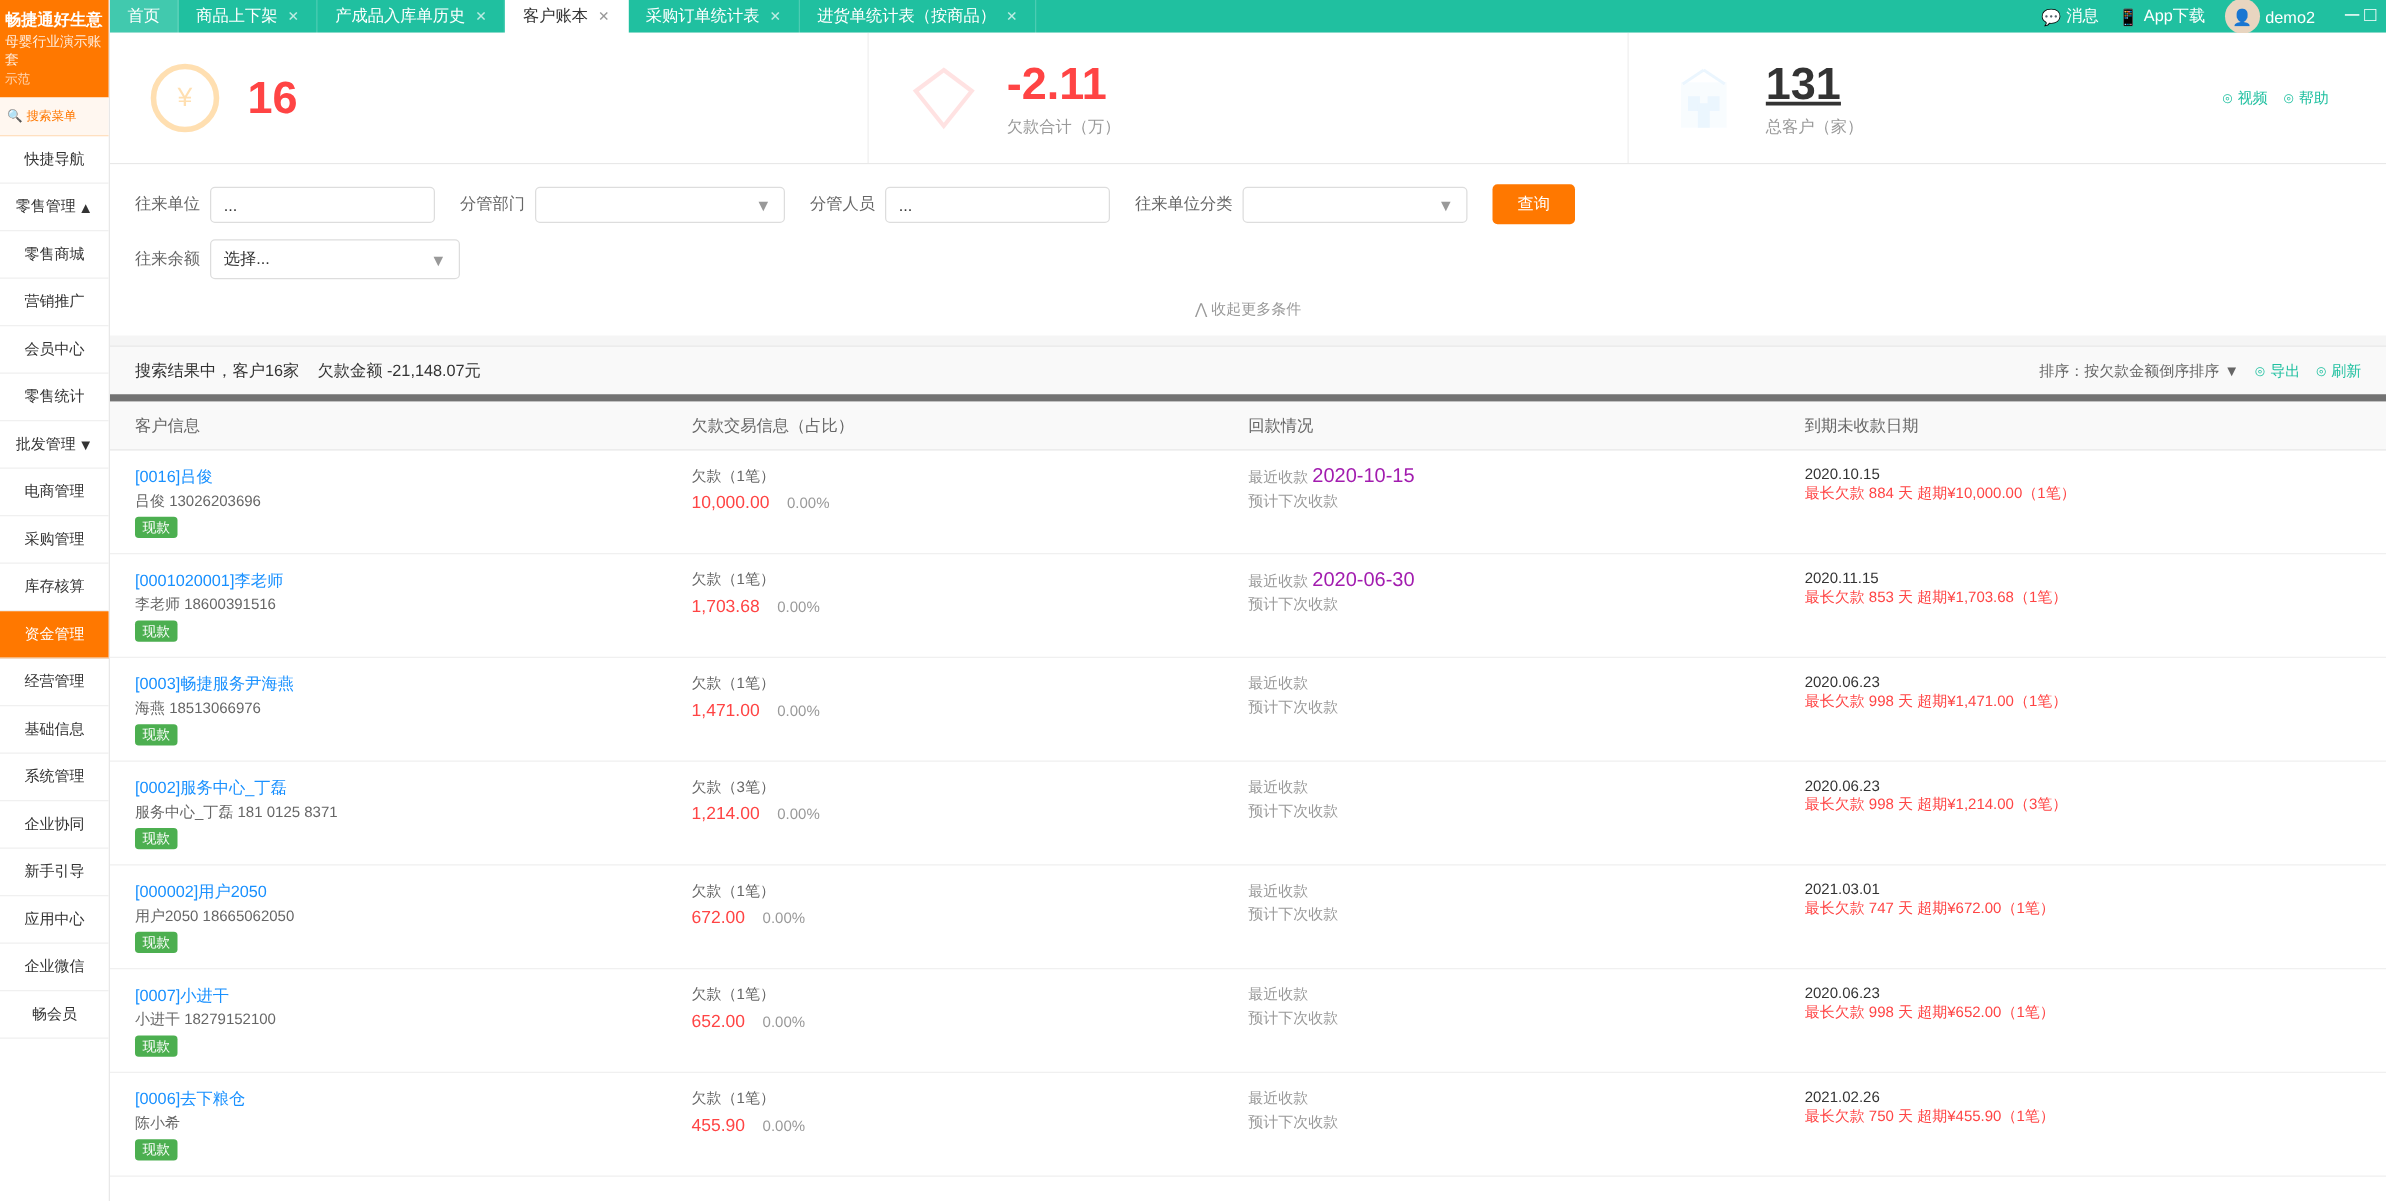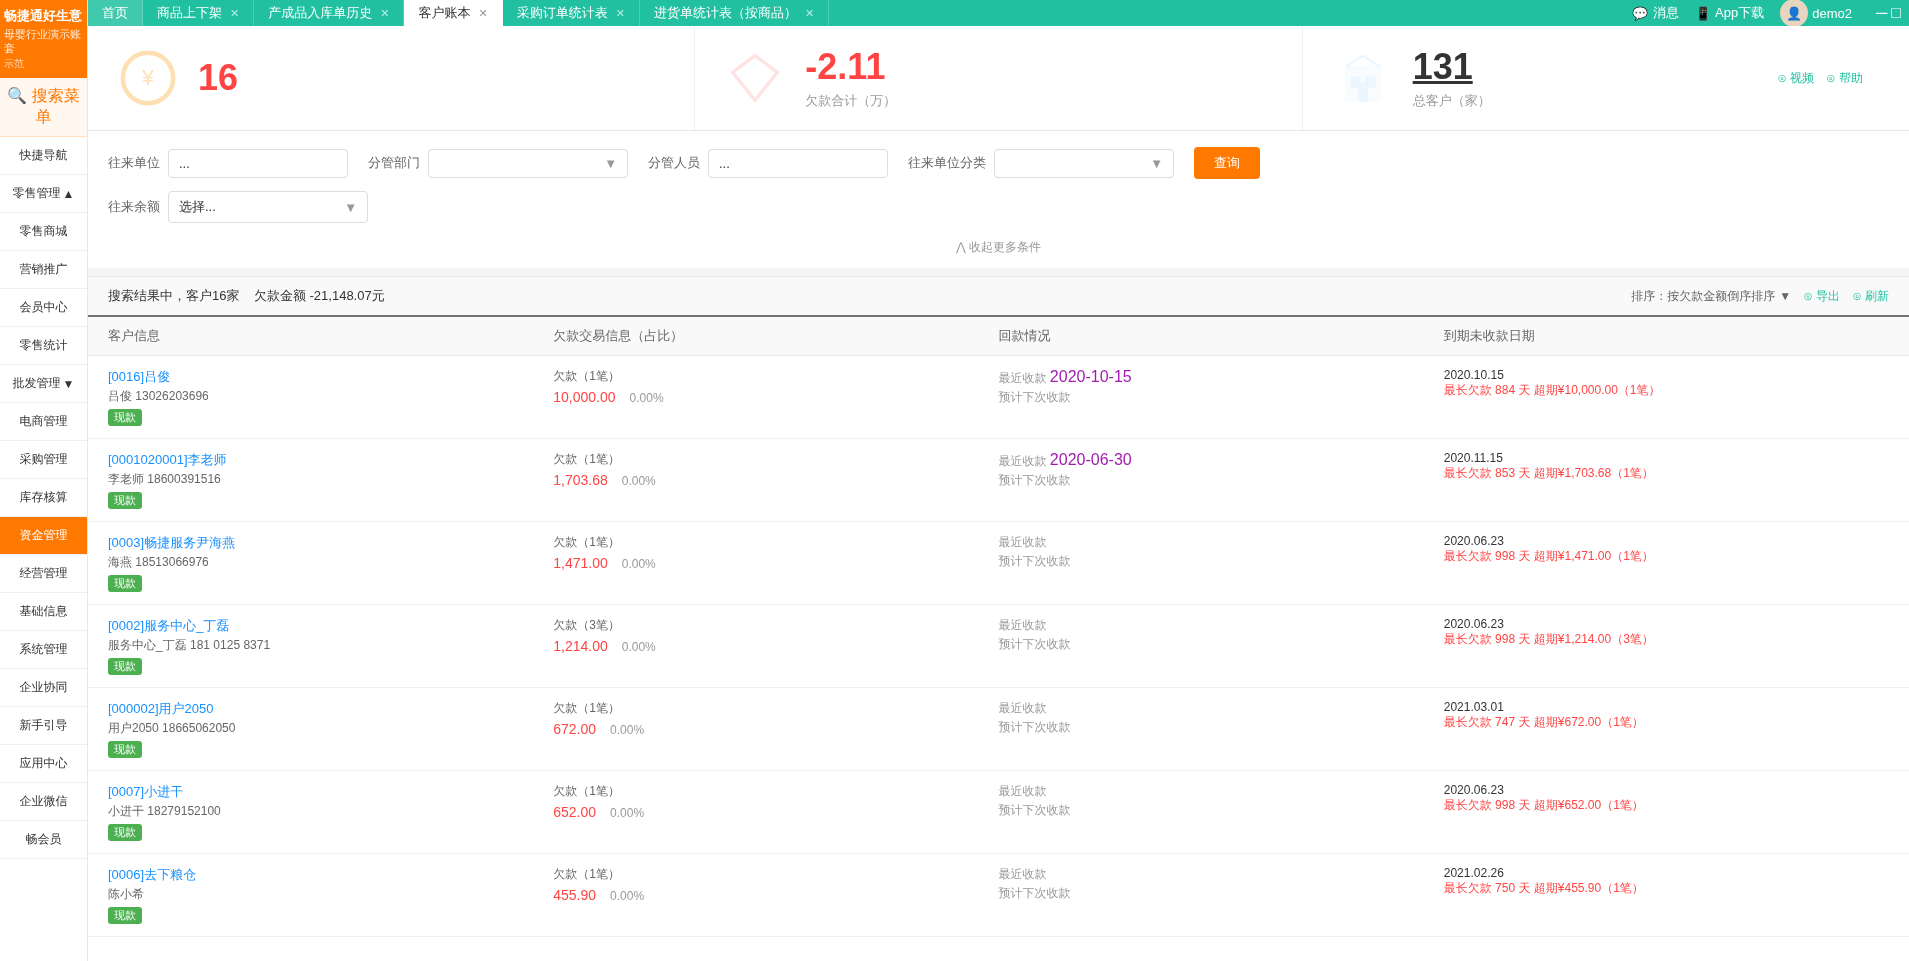--- a/index.html
+++ b/index.html
@@ -2,21 +2,21 @@
 <html><head>
   <meta charset="utf-8">
   <style>
     * { box-sizing: border-box; margin: 0; padding: 0; }
     body { font-family: 'Microsoft YaHei', Arial, sans-serif; font-size: 13px; background: #f5f5f5; color: #333; display: flex; height: 100vh; overflow: hidden; }
 
     
     .sidebar { width: 88px; background: #fff; border-right: 1px solid #e8e8e8; display: flex; flex-direction: column; flex-shrink: 0; height: 100vh; overflow-y: auto; }
     .sidebar-logo { background: #ff7800; color: #fff; padding: 8px 4px; text-align: left; font-size: 11px; line-height: 1.3; }
     .sidebar-logo .logo-title { font-size: 13px; font-weight: bold; }
-    .sidebar-search { padding: 8px 6px; background: #fff7f0; text-align: center; font-size: 16px; color: #ff7800; border-bottom: 1px solid #ffe0c0; cursor: pointer; }
+    .sidebar-search { padding: 8px 6px; background: #fff7f0; text-align: left; font-size: 10px; color: #ff7800; border-bottom: 1px solid #ffe0c0; cursor: pointer; }
     .sidebar-nav-item { padding: 10px 4px; text-align: center; font-size: 12px; color: #333; cursor: pointer; border-bottom: 1px solid #f0f0f0; }
     .sidebar-nav-item.active { background: #ff7800; color: #fff; }
     .sidebar-nav-item.has-arrow { display: flex; align-items: center; justify-content: center; gap: 2px; }
 
     
     .main { flex: 1; display: flex; flex-direction: column; overflow: hidden; }
 
     
     .topbar { background: #20c0a0; display: flex; align-items: center; height: 26px; padding: 0 0 0 0; flex-shrink: 0; }
     .topbar-tabs { display: flex; align-items: center; flex: 1; overflow: hidden; }
@@ -52,21 +52,21 @@
     .filter-row { display: flex; align-items: center; gap: 20px; margin-bottom: 12px; flex-wrap: wrap; }
     .filter-item { display: flex; align-items: center; gap: 8px; }
     .filter-label { color: #666; white-space: nowrap; font-size: 13px; }
     .filter-input { border: 1px solid #ddd; border-radius: 4px; padding: 6px 10px; font-size: 13px; min-width: 180px; color: #333; background: #fff; display: flex; align-items: center; justify-content: space-between; cursor: pointer; }
     .filter-select { border: 1px solid #ddd; border-radius: 4px; padding: 6px 10px; font-size: 13px; min-width: 200px; background: #fff; display: flex; align-items: center; justify-content: space-between; cursor: pointer; }
     .filter-select .arrow { color: #999; }
     .filter-btn-orange { background: #ff7800; color: #fff; border: none; border-radius: 4px; padding: 7px 20px; font-size: 13px; cursor: pointer; }
     .collapse-row { text-align: center; color: #999; font-size: 12px; cursor: pointer; padding: 4px 0; }
 
     
-    .results-bar { background: #f9f9f9; padding: 10px 20px; display: flex; align-items: center; justify-content: space-between; border-top: 1px solid #e8e8e8; border-bottom: 2px solid #737373; font-size: 13px; }
+    .results-bar { background: #f9f9f9; padding: 10px 20px; display: flex; align-items: center; justify-content: space-between; border-top: 1px solid #e8e8e8; border-bottom: 6px solid #737373; font-size: 13px; }
     .results-text { color: #666; }
     .results-text span { color: #333; }
     .results-actions { display: flex; align-items: center; gap: 12px; }
     .results-sort { color: #666; font-size: 12px; display: flex; align-items: center; gap: 4px; }
     .results-action-btn { color: #20c0a0; font-size: 12px; cursor: pointer; display: flex; align-items: center; gap: 2px; }
 
     
     .table-container { background: #fff; }
     .table-header { display: grid; grid-template-columns: 2fr 2fr 2fr 2fr; padding: 10px 20px; background: #f9f9f9; border-bottom: 1px solid #e8e8e8; font-size: 13px; color: #666; font-weight: 500; }
     .table-row { display: grid; grid-template-columns: 2fr 2fr 2fr 2fr; padding: 12px 20px; border-bottom: 1px solid #f0f0f0; align-items: start; }

